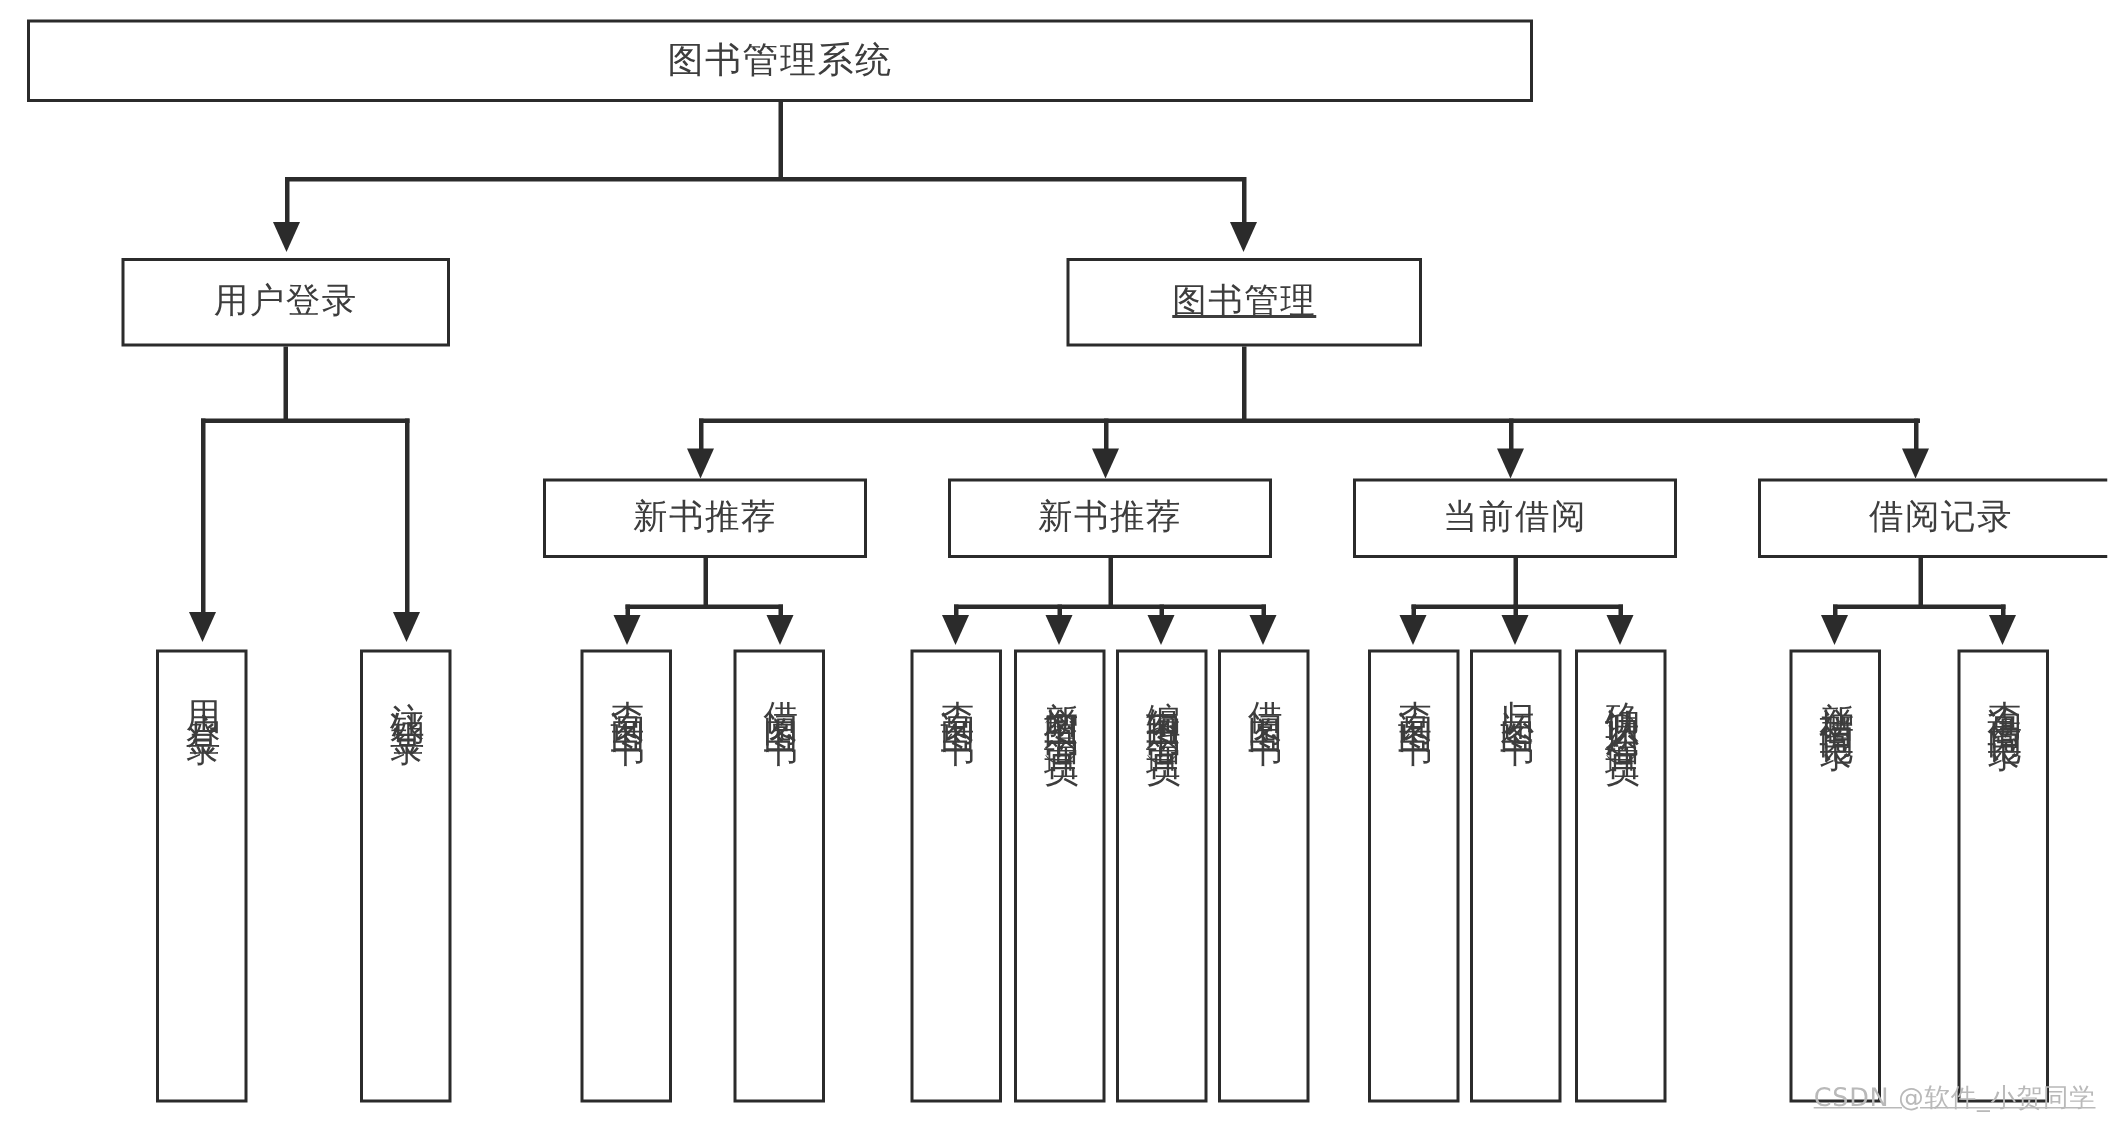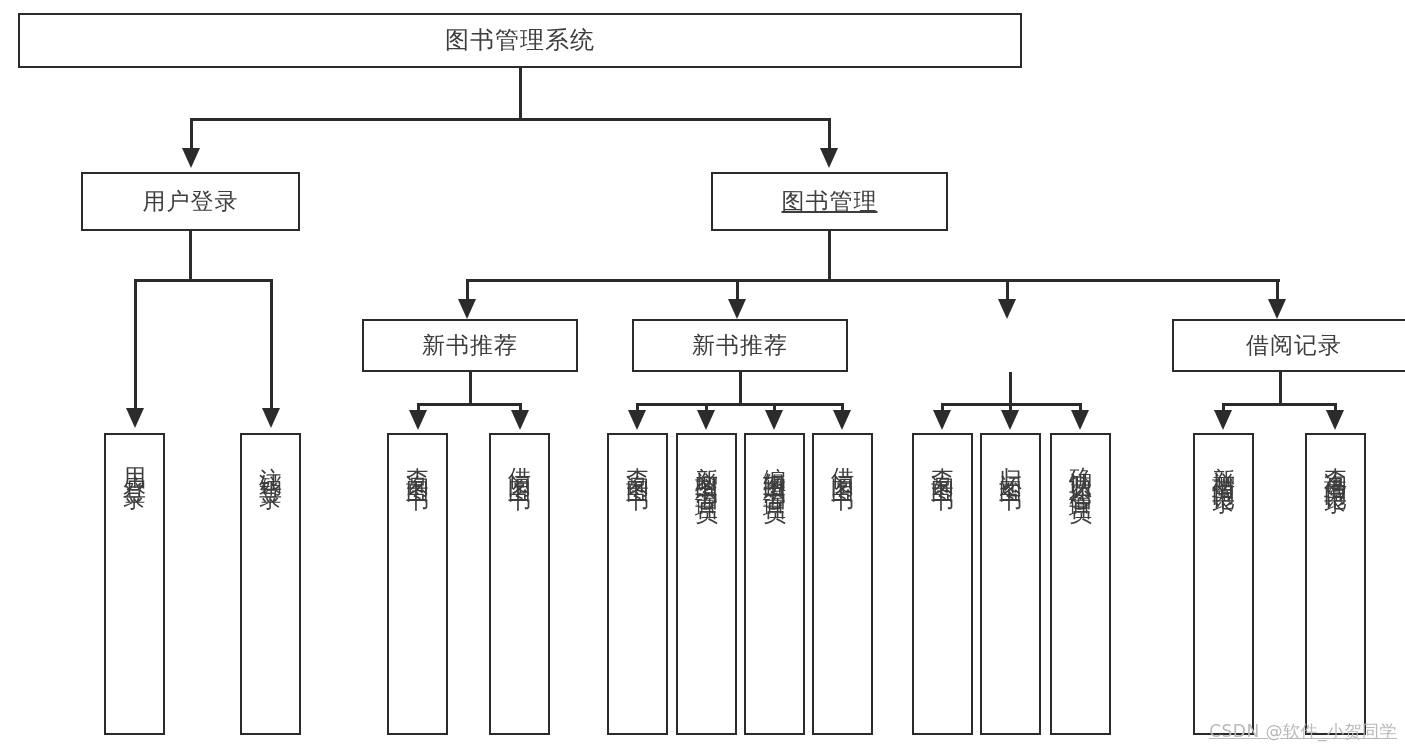--- a/index.html
+++ b/index.html
@@ -128,20 +128,23 @@
   <div class="arrow" style="left:998px;top:299px;"></div>
 
   <div class="vline" style="left:1276px;top:279px;height:22px;"></div>
   <div class="arrow" style="left:1268px;top:299px;"></div>
 
   <div class="node h-node" id="node-new-book" style="left:362px;top:319px;width:216px;height:53px;">
     <span class="lbl">新书推荐</span>
   </div>
   <div class="node h-node" id="node-book-borrow" style="left:632px;top:319px;width:216px;height:53px;">
     <span class="lbl">新书推荐</span>
+  </div>
+  <div class="node h-node" id="node-current-borrow" style="left:902px;top:319px;width:216px;height:53px;">
+    <span class="lbl">当前借阅</span>
   </div>
   <div class="node h-node" id="node-borrow-record" style="left:1172px;top:319px;width:244px;height:53px;">
     <span class="lbl">借阅记录</span>
   </div>
 
   <div class="vline" style="left:469px;top:372px;height:33px;"></div>
   <div class="hline" style="left:417px;top:403px;width:105px;"></div>
   <div class="vline" style="left:417px;top:403px;height:9px;"></div>
   <div class="arrow" style="left:409px;top:410px;"></div>
   <div class="vline" style="left:519px;top:403px;height:9px;"></div>

